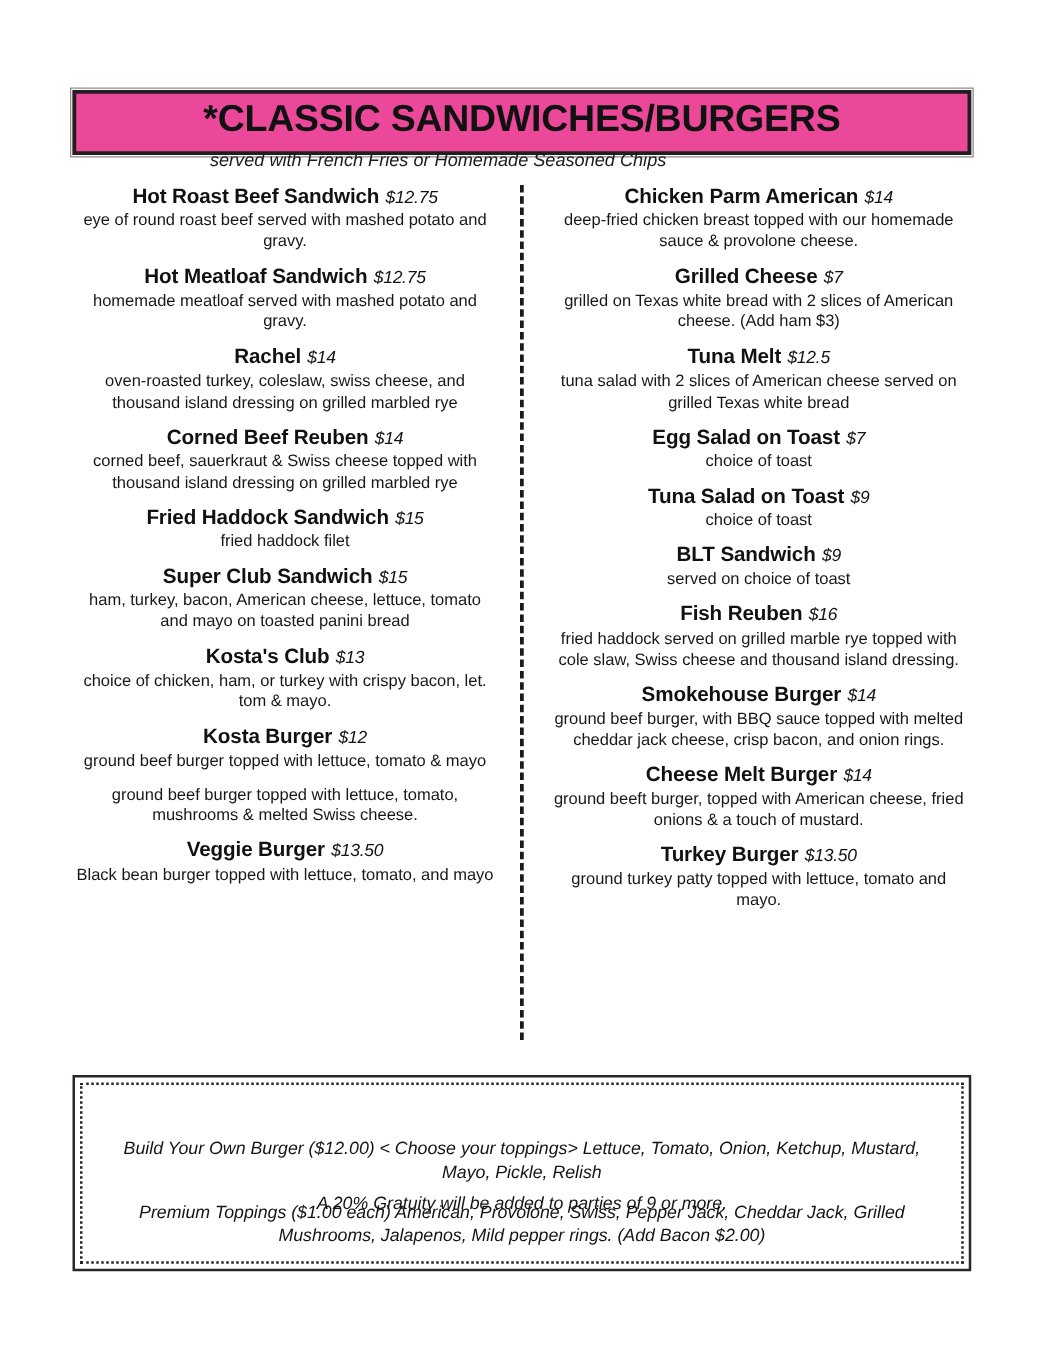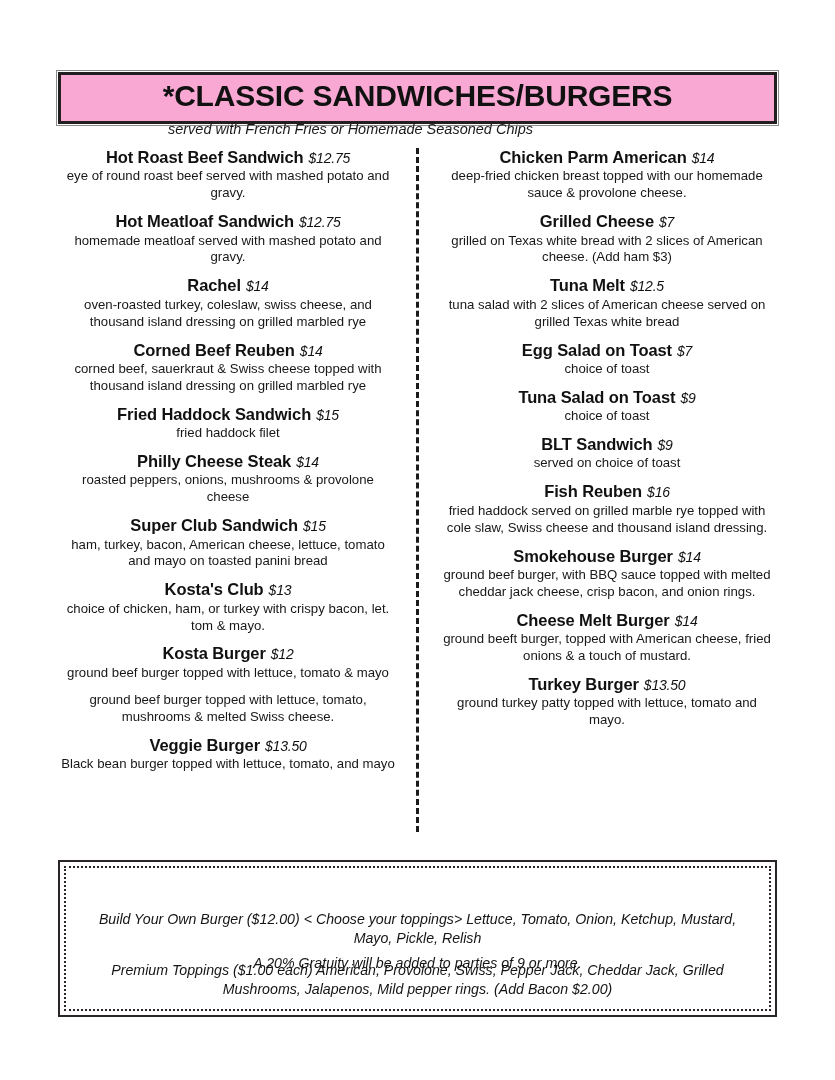--- a/index.html
+++ b/index.html
@@ -26,21 +26,21 @@
   
   .title-box {
     position: absolute;
     left: 58px;
     top: 72px;
     width: 719px;
     box-sizing: border-box;
     border: 3px solid #231f20;
     outline: 1px solid #8d8a8b;
     outline-offset: 1px;
-    background: #f9a8d4;
+    background: #ec4899;
     padding: 5px 0 9px 0;
     text-align: center;
   }
   .title-text {
     font-size: 30px;
     font-weight: 700;
     letter-spacing: -0.2px;
     line-height: 1.08;
     color: #111111;
   }
@@ -177,24 +177,20 @@
         </div>
         <div class="item">
           <div class="head"><span class="name">Corned Beef Reuben</span><span class="price">$14</span></div>
           <div class="desc">corned beef, sauerkraut &amp; Swiss cheese topped with thousand island dressing on grilled marbled rye</div>
         </div>
         <div class="item">
           <div class="head"><span class="name">Fried Haddock Sandwich</span><span class="price">$15</span></div>
           <div class="desc">fried haddock filet</div>
         </div>
         <div class="item">
-          <div class="head"><span class="name">Philly Cheese Steak</span><span class="price">$14</span></div>
-          <div class="desc">roasted peppers, onions, mushrooms &amp; provolone cheese</div>
-        </div>
-        <div class="item">
           <div class="head"><span class="name">Super Club Sandwich</span><span class="price">$15</span></div>
           <div class="desc">ham, turkey, bacon, American cheese, lettuce, tomato and mayo on toasted panini bread</div>
         </div>
         <div class="item">
           <div class="head"><span class="name">Kosta's Club</span><span class="price">$13</span></div>
           <div class="desc">choice of chicken, ham, or turkey with crispy bacon, let. tom &amp; mayo.</div>
         </div>
         <div class="item">
           <div class="head"><span class="name">Kosta Burger</span><span class="price">$12</span></div>
           <div class="desc">ground beef burger topped with lettuce, tomato &amp; mayo</div>

